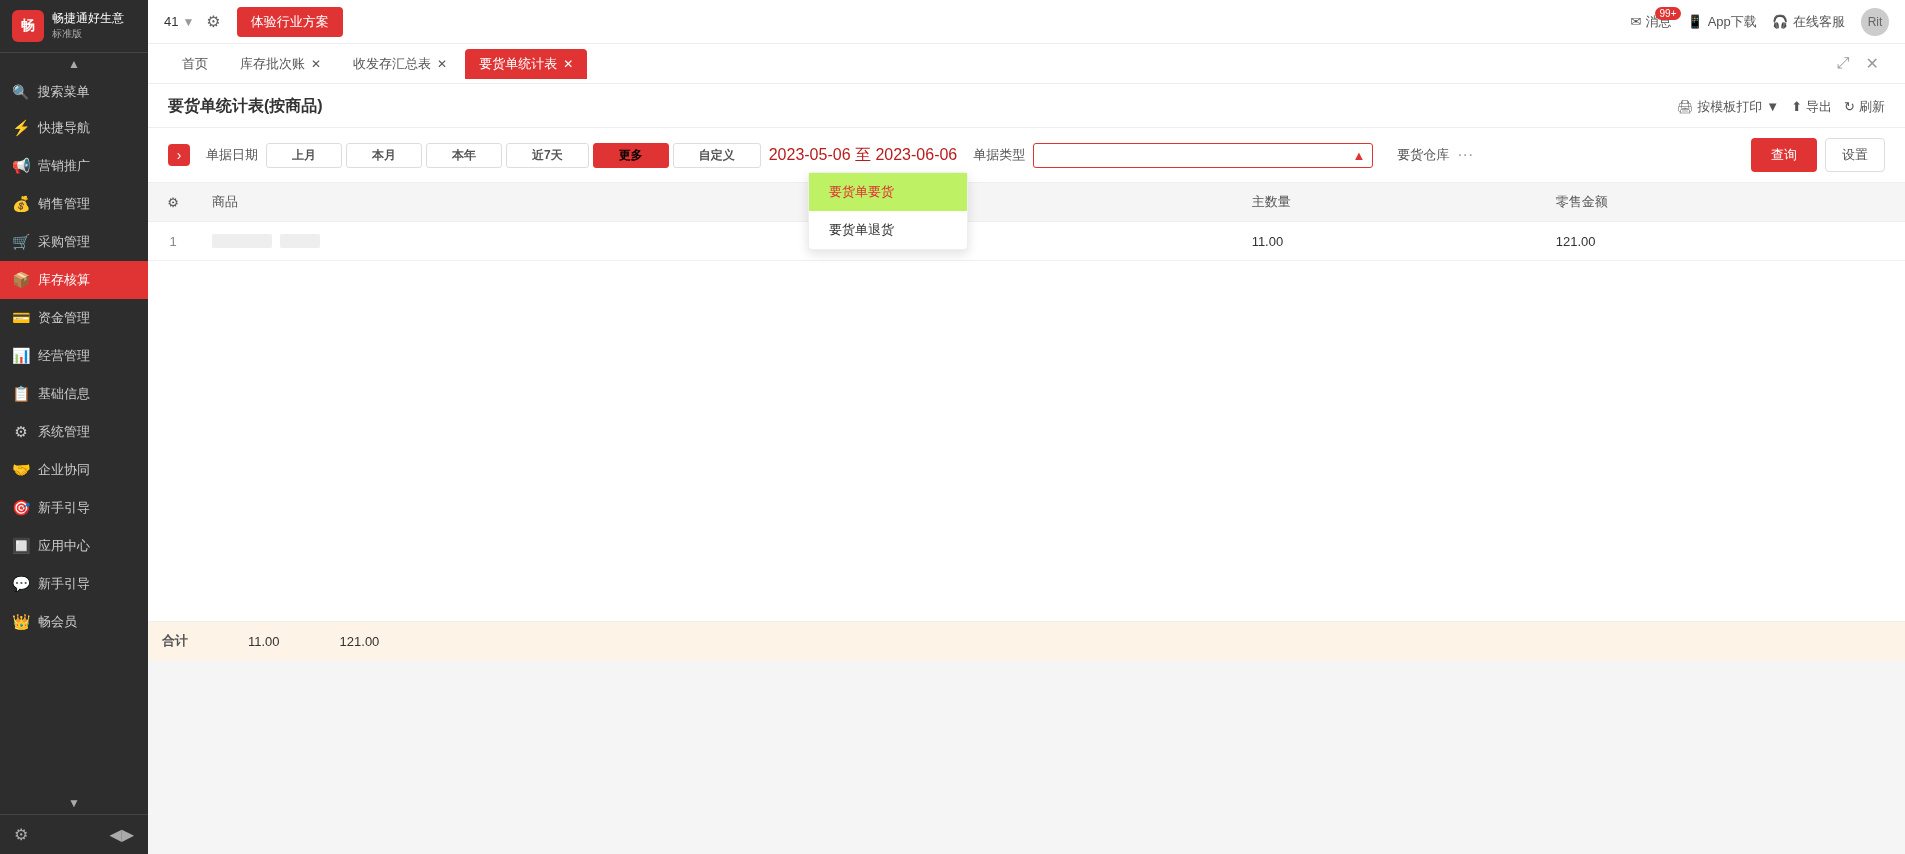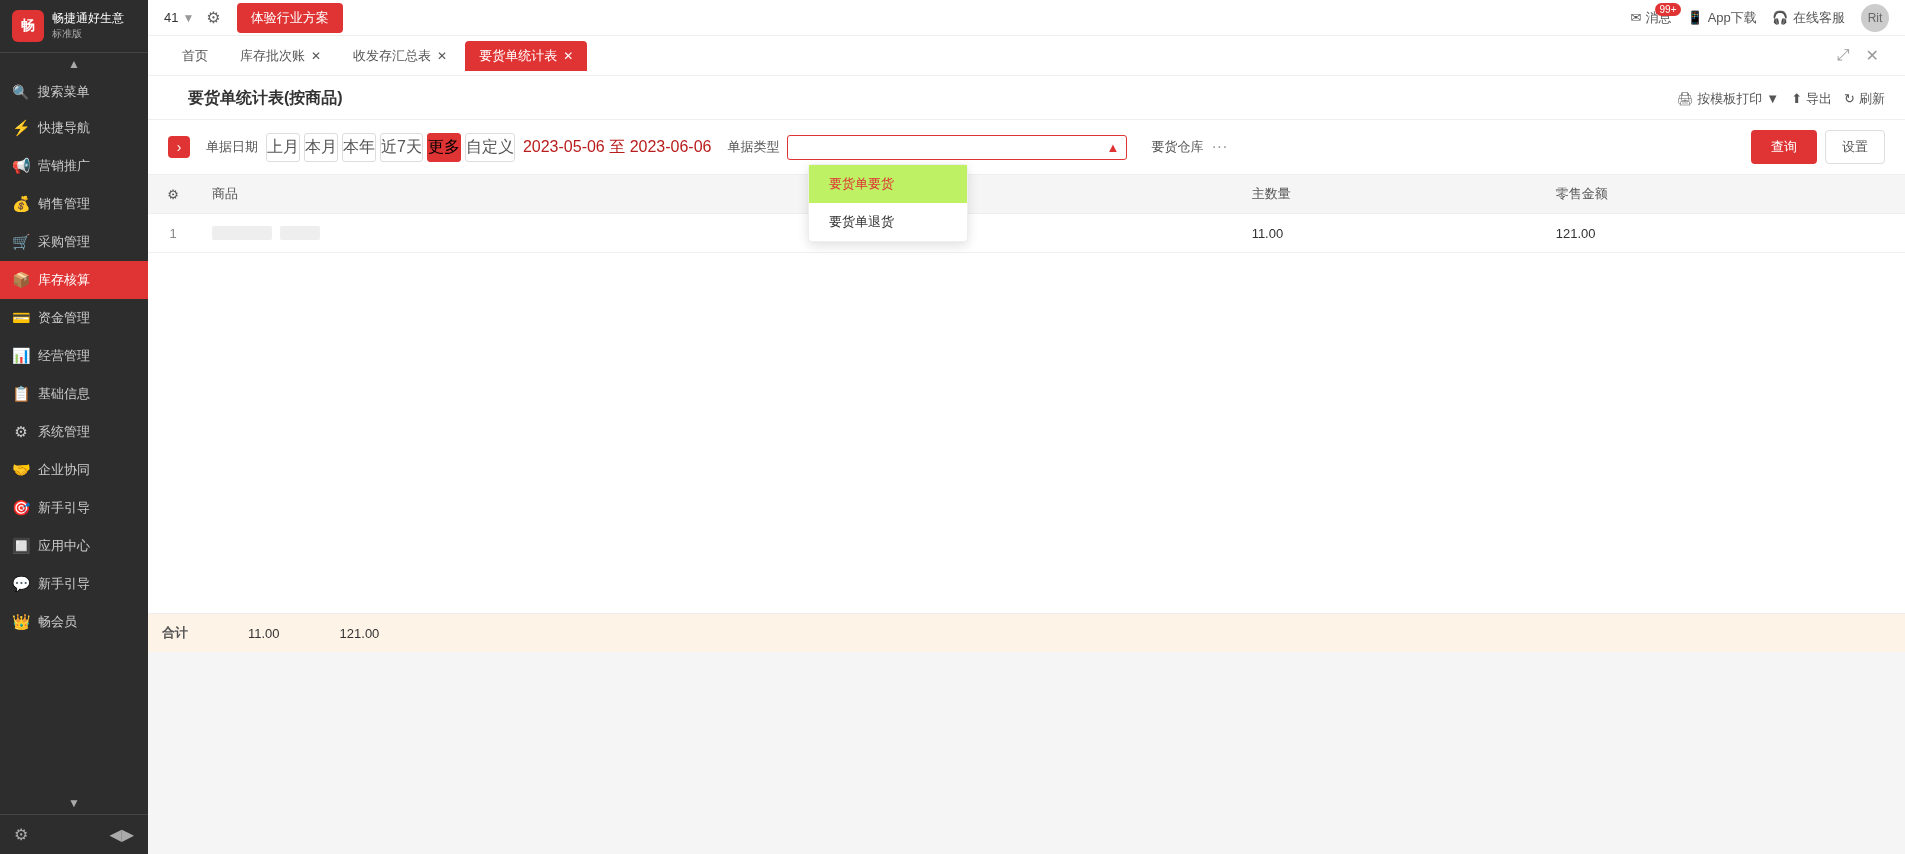--- a/index.html
+++ b/index.html
@@ -74,21 +74,21 @@
 
     
     .main { flex: 1; display: flex; flex-direction: column; overflow: hidden; }
 
     
     .topbar {
       background: #fff;
       display: flex;
       align-items: center;
       padding: 0 16px;
-      height: 36px;
+      height: 44px;
       border-bottom: 1px solid #eee;
       flex-shrink: 0;
     }
     .topbar-store {
       display: flex; align-items: center;
       font-size: 13px;
       color: #333;
       cursor: pointer;
       margin-right: 12px;
     }
@@ -168,21 +168,21 @@
 
     
     .page-header {
       background: #fff;
       padding: 12px 20px 10px;
       display: flex;
       align-items: center;
       justify-content: space-between;
       border-bottom: 1px solid #eee;
     }
-    .page-title { font-size: 16px; font-weight: bold; color: #333; margin-left: 20px; }
+    .page-title { font-size: 16px; font-weight: bold; color: #333; }
     .page-actions { display: flex; align-items: center; gap: 12px; }
     .action-btn {
       display: flex; align-items: center; gap: 4px;
       color: #555; cursor: pointer; font-size: 13px;
     }
 
     
     .filter-bar {
       background: #fff;
       padding: 10px 20px;
@@ -199,27 +199,28 @@
       width: 22px; height: 22px;
       cursor: pointer;
       font-size: 14px;
       display: flex; align-items: center; justify-content: center;
       flex-shrink: 0;
     }
     .filter-group { display: flex; align-items: center; gap: 8px; }
     .filter-label { color: #555; font-size: 13px; white-space: nowrap; }
     .date-btns { display: flex; gap: 4px; flex-wrap: wrap; }
     .date-btn {
-      padding: 3px 0;
+      padding: 3px 25px;
       border: 1px solid #ddd;
       border-radius: 3px;
       cursor: pointer;
-      font-size: 16px;
+      font-size: 12px;
       color: #555;
       background: white;
+      font-weight: bold;
     }
     .date-btn.hot {
       background: #e03333; color: #000000; border-color: #e03333;
     }
     .date-range { color: #b91c1c; font-size: 16px; }
 
     .type-select-wrapper {
       display: flex; align-items: center; gap: 8px;
       position: relative;
     }

